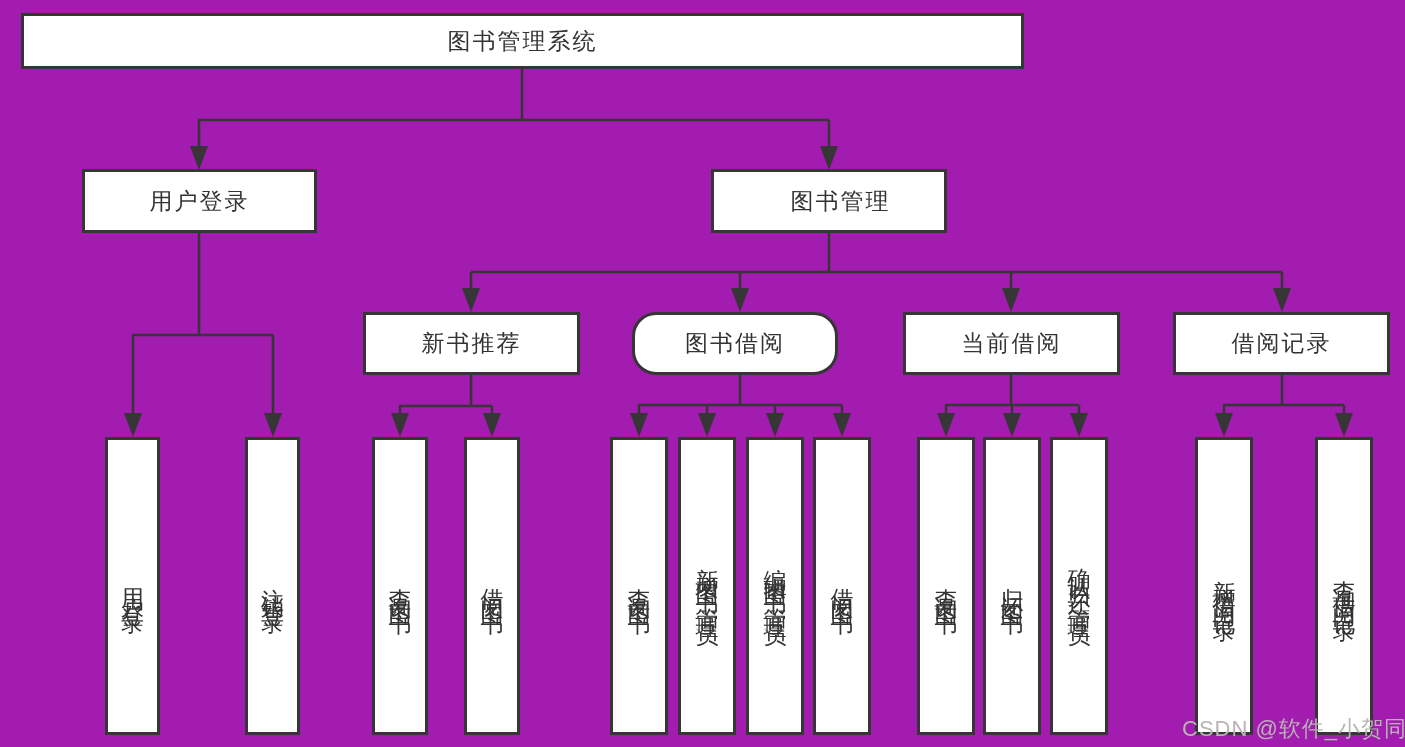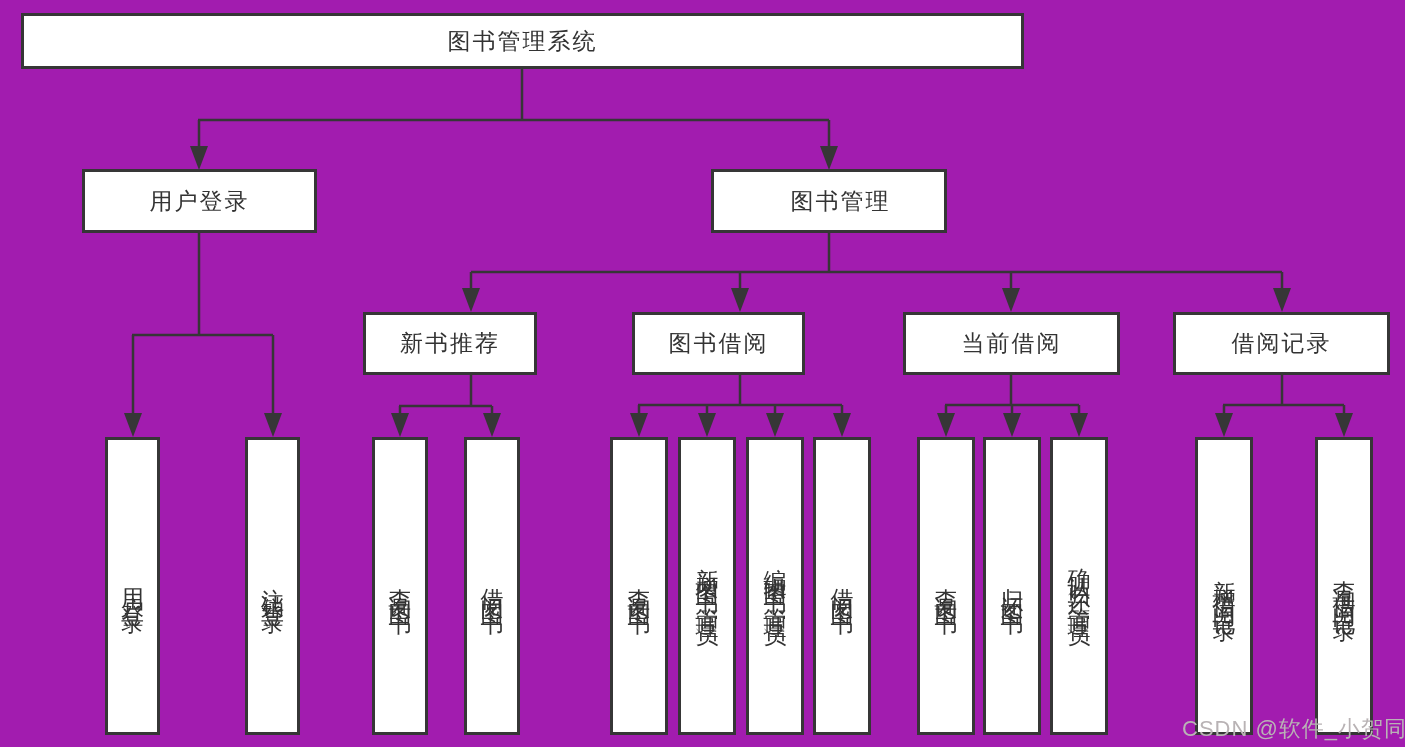--- a/index.html
+++ b/index.html
@@ -99,24 +99,24 @@
     <span>图书管理系统</span>
   </div>
 
   <div class="node" style="left:82px;top:169px;width:235px;height:64px;">
     <span>用户登录</span>
   </div>
   <div class="node" style="left:711px;top:169px;width:236px;height:64px;padding-left:23px;">
     <span>图书管理</span>
   </div>
 
-  <div class="node" style="left:363px;top:312px;width:174px;height:63px;">
+  <div class="node" style="left:363px;top:312px;width:217px;height:63px;">
     <span>新书推荐</span>
   </div>
-  <div class="node" style="left:632px;top:312px;width:173px;height:63px;">
+  <div class="node" style="left:632px;top:312px;width:206px;height:63px;border-radius:24px;">
     <span>图书借阅</span>
   </div>
   <div class="node" style="left:903px;top:312px;width:217px;height:63px;justify-content:center;">
     <span>当前借阅</span>
   </div>
   <div class="node" style="left:1173px;top:312px;width:217px;height:63px;">
     <span>借阅记录</span>
   </div>
 
   <div class="node leaf" style="left:105px;top:437px;width:55px;height:298px;">

